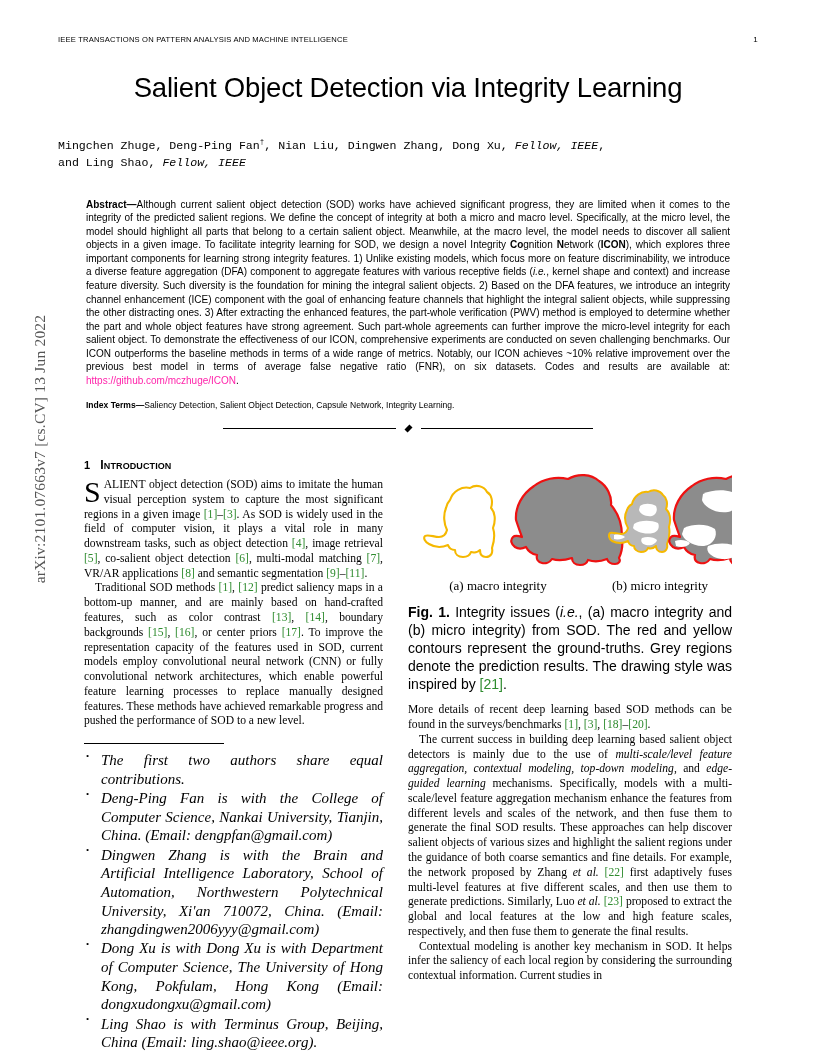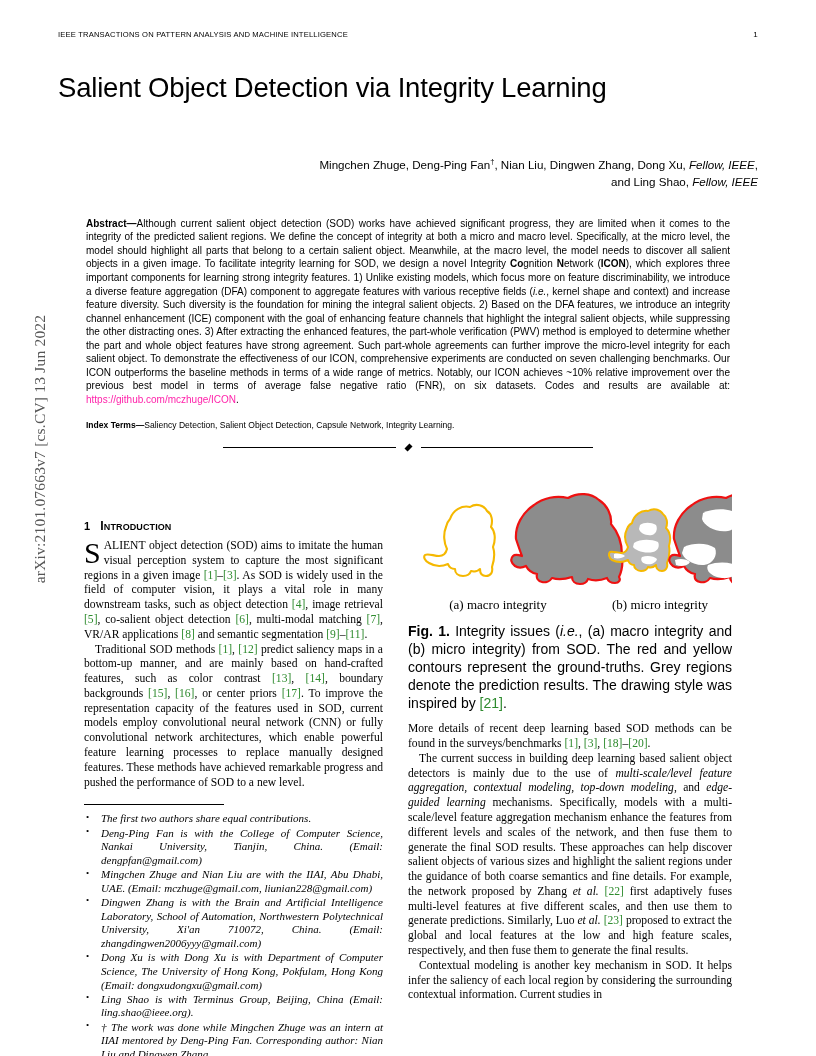--- a/index.html
+++ b/index.html
@@ -36,45 +36,45 @@
     left: 58px;
     top: 30px;
     width: 700px;
     height: 1000px;
   }
 
   
   #runhead {
     display: flex;
     justify-content: space-between;
-    align-items: flex-start;
+    align-items: flex-end;
     font-family: "Liberation Sans", "DejaVu Sans", sans-serif;
     font-size: 7.6px;
     letter-spacing: 0.18px;
     height: 14px;
   }
   #runhead .rh-left { }
   #runhead .rh-right { font-size: 8px; }
 
   
   #title {
-    text-align: left;
+    text-align: center;
     font-family: "Liberation Sans", "DejaVu Sans", sans-serif;
     font-size: 27.5px;
     font-weight: normal;
     letter-spacing: -0.2px;
     margin-top: 29px;
     line-height: 1.1;
   }
   #authors {
-    text-align: right;
-    font-family: Liberation Sans, sans-serif;
+    text-align: left;
+    font-family: Liberation Mono, monospace;
     font-size: 11.6px;
     line-height: 1.45;
-    margin-top: 54px;
+    margin-top: 34px;
   }
   #authors .it { font-style: italic; }
   #authors sup { font-size: 7.5px; vertical-align: super; }
 
   
   #abstract-wrap {
     margin-top: 26px;
     padding: 0 28px;
   }
   .abs-para {
@@ -128,21 +128,21 @@
   .sec-head {
     font-family: "Liberation Sans", "DejaVu Sans", sans-serif;
     font-size: 11px;
     font-weight: bold;
     letter-spacing: 0.2px;
     margin: 0 0 6px 0;
     display: flex;
     gap: 10px;
     align-items: baseline;
   }
-  .sec-head .sc { font-variant: small-caps; font-size: 12.3px; letter-spacing:0.1px;margin-top:42px;}
+  .sec-head .sc { font-variant: small-caps; font-size: 12.3px; letter-spacing:0.1px;}
 
   p.body {
     font-size: 11.6px;
     line-height: 1.275;
     text-align: justify;
     text-justify: inter-word;
     margin: 0;
     hyphens: auto;
     -webkit-hyphens: auto;
   }
@@ -169,21 +169,21 @@
     margin: 14px 0 7px 0;
   }
   ul.footnotes {
     list-style: none;
     margin: 0;
     padding: 0;
   }
   ul.footnotes li {
     position: relative;
     padding-left: 17px;
-    font-size: 11px;
+    font-size: 15px;
     line-height: 1.245;
     font-style: italic;
     text-align: justify;
     margin-bottom: 0.5px;
   }
   ul.footnotes li::before {
     content: "\2022";
     position: absolute;
     left: 2px;
     top: -0.5px;
@@ -265,21 +265,20 @@
 
       <p class="body dropcap-para"><span class="dropcap">S</span><span class="smallcaps-lead">ALIENT</span><span> object detection (SOD) aims to imitate the human visual perception system to capture the most significant regions in a given image </span><span class="cite">[1]</span><span>–</span><span class="cite">[3]</span><span>. As SOD is widely used in the field of computer vision, it plays a vital role in many downstream tasks, such as object detection </span><span class="cite">[4]</span><span>, image retrieval </span><span class="cite">[5]</span><span>, co-salient object detection </span><span class="cite">[6]</span><span>, multi-modal matching </span><span class="cite">[7]</span><span>, VR/AR applications </span><span class="cite">[8]</span><span> and semantic segmentation </span><span class="cite">[9]</span><span>–</span><span class="cite">[11]</span><span>.</span></p>
 
       <p class="body"><span>Traditional SOD methods </span><span class="cite">[1]</span><span>, </span><span class="cite">[12]</span><span> predict saliency maps in a bottom-up manner, and are mainly based on hand-crafted features, such as color contrast </span><span class="cite">[13]</span><span>, </span><span class="cite">[14]</span><span>, boundary backgrounds </span><span class="cite">[15]</span><span>, </span><span class="cite">[16]</span><span>, or center priors </span><span class="cite">[17]</span><span>. To improve the representation capacity of the features used in SOD, current models employ convolutional neural network (CNN) or fully convolutional network architectures, which enable powerful feature learning processes to replace manually designed features. These methods have achieved remarkable progress and pushed the performance of SOD to a new level.</span></p>
 
       <div id="footnote-rule"></div>
 
       <ul class="footnotes">
         <li>The first two authors share equal contributions.</li>
         <li>Deng-Ping Fan is with the College of Computer Science, Nankai University, Tianjin, China. (Email: dengpfan@gmail.com)</li>
-        <li>Mingchen Zhuge and Nian Liu are with the IIAI, Abu Dhabi, UAE. (Email: mczhuge@gmail.com, liunian228@gmail.com)</li>
         <li>Dingwen Zhang is with the Brain and Artificial Intelligence Laboratory, School of Automation, Northwestern Polytechnical University, Xi'an 710072, China. (Email: zhangdingwen2006yyy@gmail.com)</li>
         <li>Dong Xu is with Dong Xu is with Department of Computer Science, The University of Hong Kong, Pokfulam, Hong Kong (Email: dongxudongxu@gmail.com)</li>
         <li>Ling Shao is with Terminus Group, Beijing, China (Email: ling.shao@ieee.org).</li>
         <li>† The work was done while Mingchen Zhuge was an intern at IIAI mentored by Deng-Ping Fan. Corresponding author: Nian Liu and Dingwen Zhang.</li>
       </ul>
     </div>
 
     <div class="col">
 
       <div id="figure-block">

